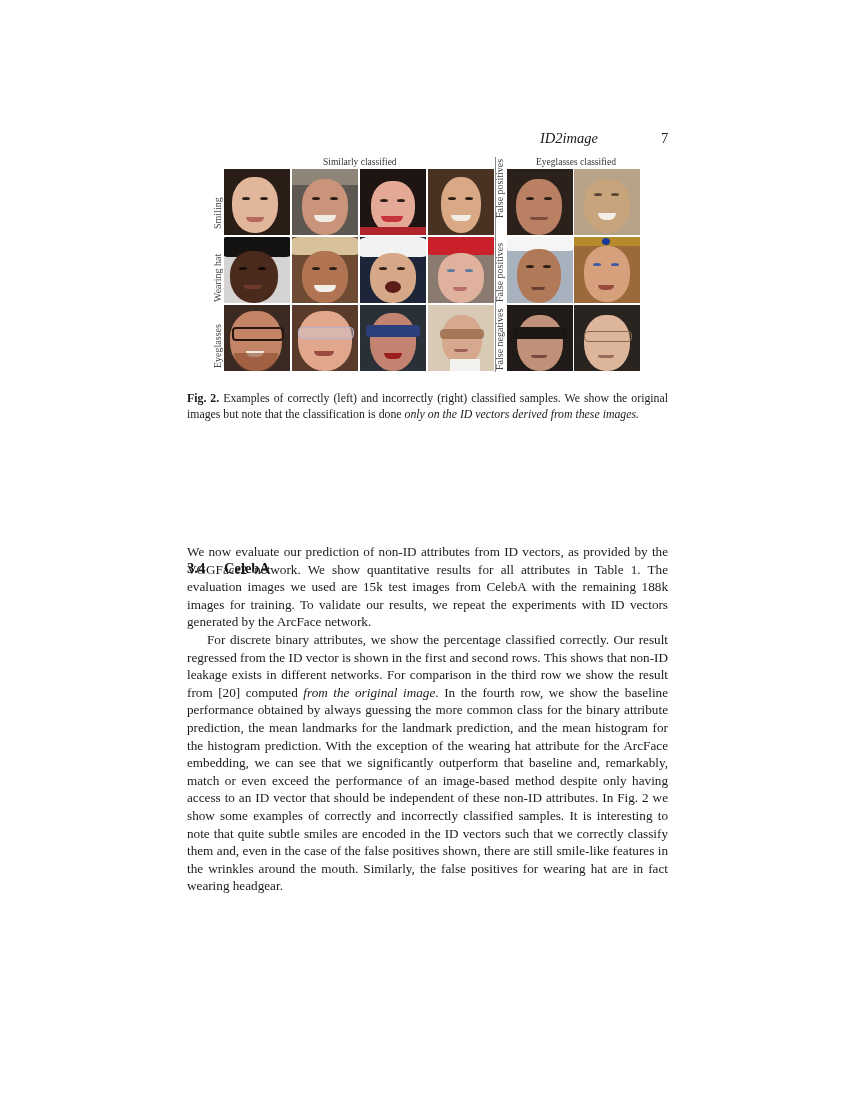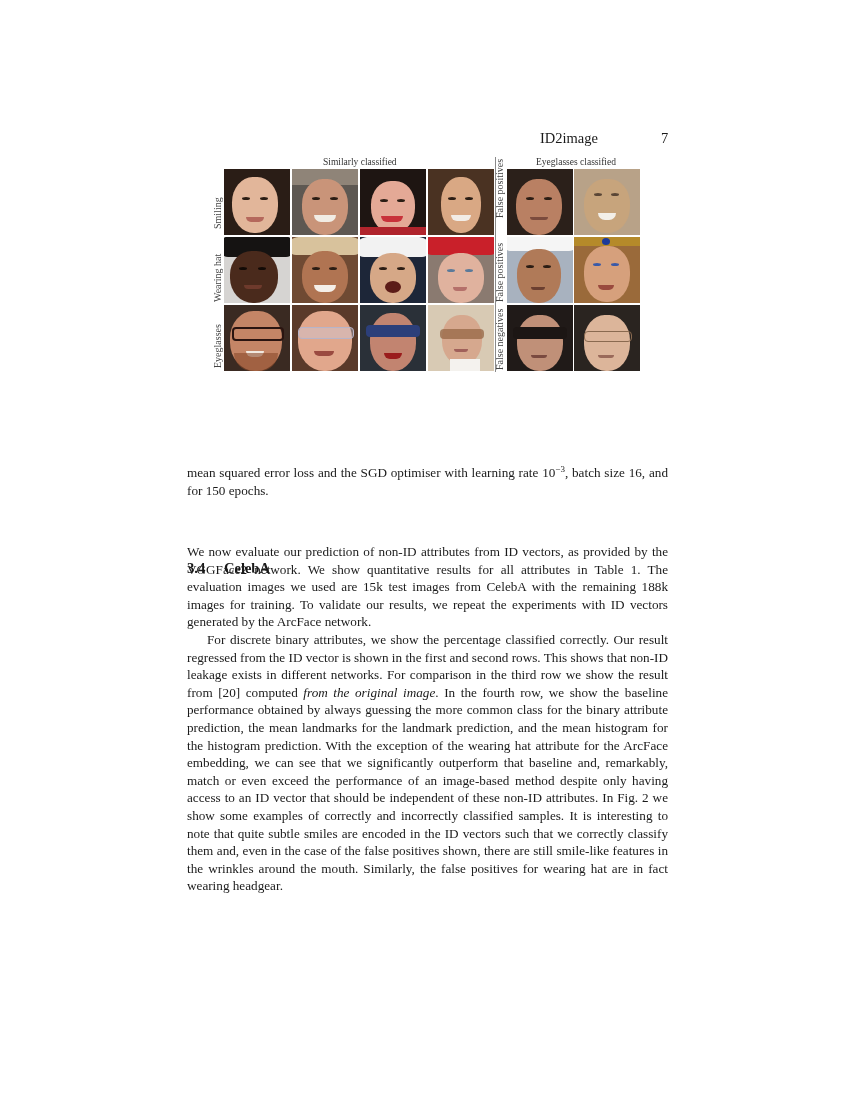--- a/index.html
+++ b/index.html
@@ -2,21 +2,21 @@
 <html><head>
 <meta charset="utf-8">
 <style>
   html,body{margin:0;padding:0;background:#fff;}
   body{width:850px;height:1100px;position:relative;overflow:hidden;
        font-family:"DejaVu Serif","Liberation Serif",serif;color:#1a1a1a;}
   .page{position:absolute;left:0;top:0;width:850px;height:1100px;background:#fff;}
 
   
   .run-title{position:absolute;left:540px;top:130px;font-size:14.5px;
-    font-family:"Liberation Serif",serif;}
+    font-family:"Liberation Serif",serif;font-style:italic;}
   .run-page{position:absolute;left:661px;top:130px;font-size:14.5px;
     font-family:"Liberation Serif",serif;}
 
   
   .fig-head{position:absolute;top:157px;font-size:9.5px;color:#333;
     font-family:"Liberation Serif",serif;white-space:nowrap;}
   .divider{position:absolute;left:495px;top:157px;width:1px;height:215px;background:#8a8a8a;}
   .row-label{position:absolute;font-size:10px;color:#444;white-space:nowrap;
     font-family:"Liberation Serif",serif;transform:rotate(-90deg);transform-origin:left top;}
   .face{position:absolute;width:66px;height:66px;overflow:hidden;}
@@ -172,24 +172,24 @@
       <div class="glasses" style="left:6px;top:22px;width:54px;height:12px;background:#1c1614;"></div>
       <div class="mouth" style="left:24px;top:50px;width:16px;height:3px;background:#7a4a40;"></div>
     </div>
     <div class="face" style="left:574px;top:305px;background:#2a2420;">
       <div class="skin" style="left:10px;top:10px;width:46px;height:56px;background:#dcb59a;"></div>
       <div class="glasses" style="left:10px;top:26px;width:46px;height:9px;border:1px solid #8a6a50;background:transparent;"></div>
       <div class="mouth" style="left:24px;top:50px;width:16px;height:3px;background:#9a6a5a;"></div>
     </div>
   </div>
 
+  <div class="caption">
+    <b>Fig. 2.</b><span> Examples of correctly (left) and incorrectly (right) classified samples. We show the original images but note that the classification is done </span><i>only on the ID vectors derived from these images.</i>
+  </div>
 
-  <div class="body-text" style="top:464px;">
-    <p><span>mean squared error loss and the SGD optimiser with learning rate 10</span><sup>−3</sup><span>, batch size 16, and for 150 epochs.</span></p>
-  </div>
 
   <div class="section">
     <span class="num">3.4</span><span>CelebA</span>
   </div>
 
   <div class="body-text" style="top:543px;">
     <p>We now evaluate our prediction of non-ID attributes from ID vectors, as provided by the VGGFace2 network. We show quantitative results for all attributes in Table 1. The evaluation images we used are 15k test images from CelebA with the remaining 188k images for training. To validate our results, we repeat the experiments with ID vectors generated by the ArcFace network.</p>
     <p class="indent"><span>For discrete binary attributes, we show the percentage classified correctly. Our result regressed from the ID vector is shown in the first and second rows. This shows that non-ID leakage exists in different networks. For comparison in the third row we show the result from [20] computed </span><i>from the original image</i><span>. In the fourth row, we show the baseline performance obtained by always guessing the more common class for the binary attribute prediction, the mean landmarks for the landmark prediction, and the mean histogram for the histogram prediction. With the exception of the wearing hat attribute for the ArcFace embedding, we can see that we significantly outperform that baseline and, remarkably, match or even exceed the performance of an image-based method despite only having access to an ID vector that should be independent of these non-ID attributes. In Fig. 2 we show some examples of correctly and incorrectly classified samples. It is interesting to note that quite subtle smiles are encoded in the ID vectors such that we correctly classify them and, even in the case of the false positives shown, there are still smile-like features in the wrinkles around the mouth. Similarly, the false positives for wearing hat are in fact wearing headgear.</span></p>
   </div>
 

